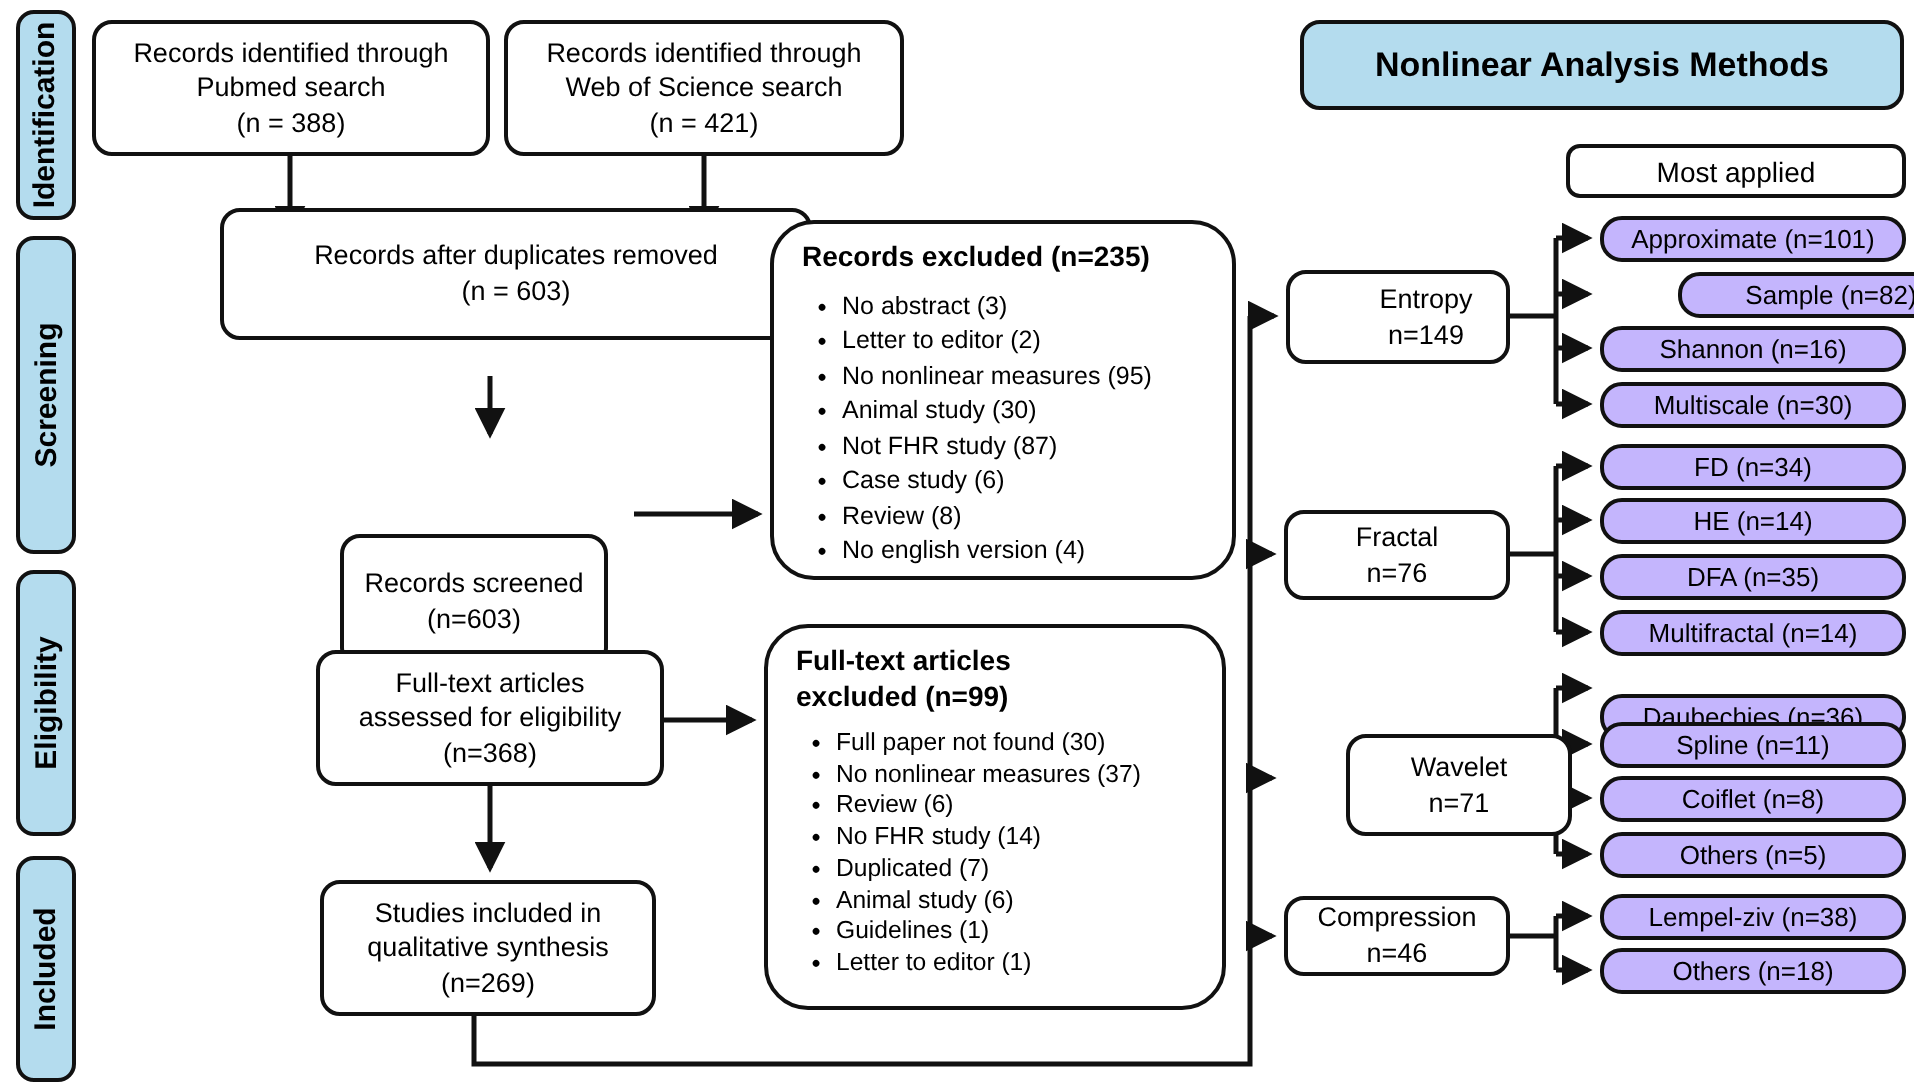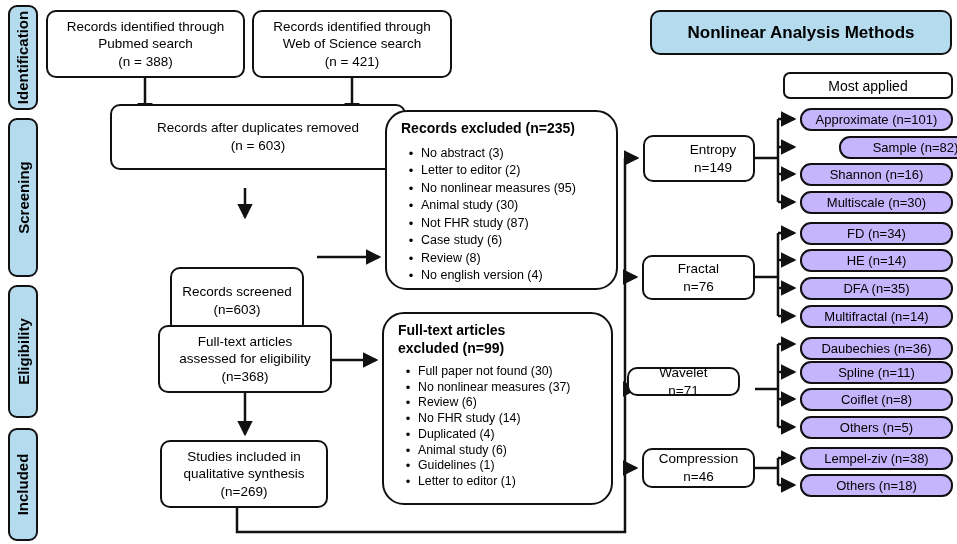--- a/index.html
+++ b/index.html
@@ -143,46 +143,46 @@
     <div class="bullet">No english version (4)</div>
   </div>
 
   <div class="bigbox fx" style="left:382px;top:312px;width:231px;height:193px;">
     <div class="title">Full-text articles
 excluded (n=99)</div>
     <div class="bullet">Full paper not found (30)</div>
     <div class="bullet">No nonlinear measures (37)</div>
     <div class="bullet">Review (6)</div>
     <div class="bullet">No FHR study (14)</div>
-    <div class="bullet">Duplicated (4)</div>
+    <div class="bullet">Duplicated (7)</div>
     <div class="bullet">Animal study (6)</div>
     <div class="bullet">Guidelines (1)</div>
     <div class="bullet">Letter to editor (1)</div>
   </div>
 
   <div class="header">Nonlinear Analysis Methods</div>
   <div class="mostapplied">Most applied</div>
 
   <div class="box" style="left:643px;top:135px;width:112px;height:47px;padding-left:32px;">Entropy
 n=149</div>
   <div class="box" style="left:642px;top:255px;width:113px;height:45px;">Fractal
 n=76</div>
-  <div class="box" style="left:627px;top:367px;width:113px;height:29px;">Wavelet
+  <div class="box" style="left:673px;top:367px;width:113px;height:51px;">Wavelet
 n=71</div>
   <div class="box" style="left:642px;top:448px;width:113px;height:40px;">Compression
 n=46</div>
 
   <div class="method" style="top:108px;">Approximate (n=101)</div>
   <div class="method" style="top:136px;margin-left:39px;">Sample (n=82)</div>
   <div class="method" style="top:163px;">Shannon (n=16)</div>
   <div class="method" style="top:191px;">Multiscale (n=30)</div>
   <div class="method" style="top:222px;">FD (n=34)</div>
   <div class="method" style="top:249px;">HE (n=14)</div>
   <div class="method" style="top:277px;">DFA (n=35)</div>
   <div class="method" style="top:305px;">Multifractal (n=14)</div>
-  <div class="method" style="top:337px;">Daubechies (n=36)</div>
+  <div class="method" style="top:347px;">Daubechies (n=36)</div>
   <div class="method" style="top:361px;">Spline (n=11)</div>
   <div class="method" style="top:388px;">Coiflet (n=8)</div>
   <div class="method" style="top:416px;">Others (n=5)</div>
   <div class="method" style="top:447px;">Lempel-ziv (n=38)</div>
   <div class="method" style="top:474px;">Others (n=18)</div>
 
 </div>
 
 </body></html>

